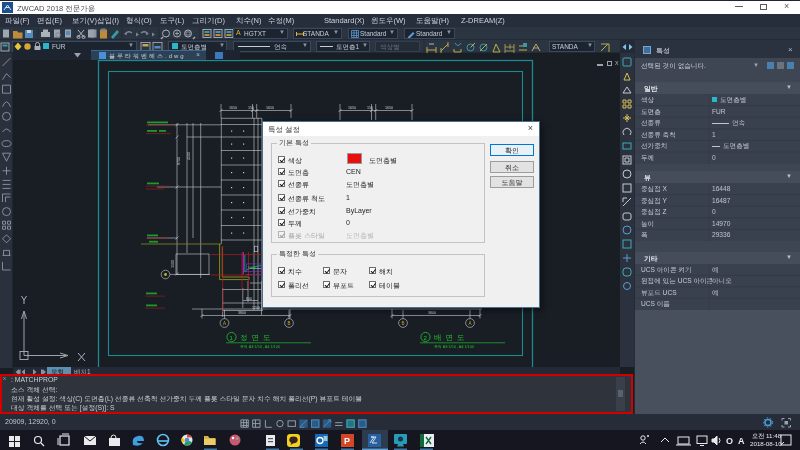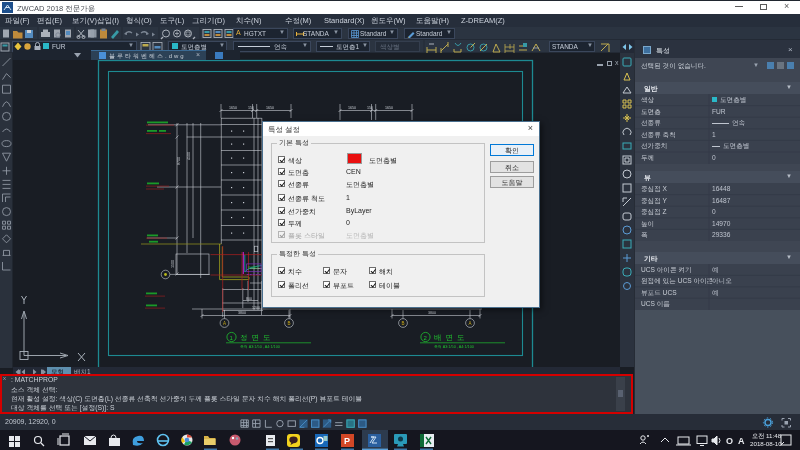--- a/index.html
+++ b/index.html
@@ -31,21 +31,21 @@
 <div class="a" style="left:0;top:14px;width:800px;height:13px;background:#262e3b"></div>
 <div class="a tx" style="left:5px;top:16px;font-size:7.5px;color:#ccd2dc;letter-spacing:0px">
 <span style="position:absolute;left:0px">파일(F)</span>
 <span style="position:absolute;left:32px">편집(E)</span>
 <span style="position:absolute;left:67px">보기(V)</span>
 <span style="position:absolute;left:92px">삽입(I)</span>
 <span style="position:absolute;left:121px">형식(O)</span>
 <span style="position:absolute;left:155px">도구(L)</span>
 <span style="position:absolute;left:187px">그리기(D)</span>
 <span style="position:absolute;left:231px">치수(N)</span>
-<span style="position:absolute;left:280px">수정(M)</span>
+<span style="position:absolute;left:263px">수정(M)</span>
 <span style="position:absolute;left:319px">Standard(X)</span>
 <span style="position:absolute;left:366px">윈도우(W)</span>
 <span style="position:absolute;left:411px">도움말(H)</span>
 <span style="position:absolute;left:456px">Z-DREAM(Z)</span>
 </div>
 
 <div class="a" style="left:0;top:27px;width:800px;height:13px;background:#2b3441;border-bottom:1px solid #232a35"></div>
 <svg class="a" style="left:0;top:27px" width="620" height="13" id="tb1" opacity="0.85">
     <rect x="3" y="2.5" width="6" height="8" fill="#c3c9d1" opacity="0.9"></rect>
     <path d="M13 4 h4 l1.5 1.5 h4 v6 h-9.5 z" fill="#d89a3a"></path>

